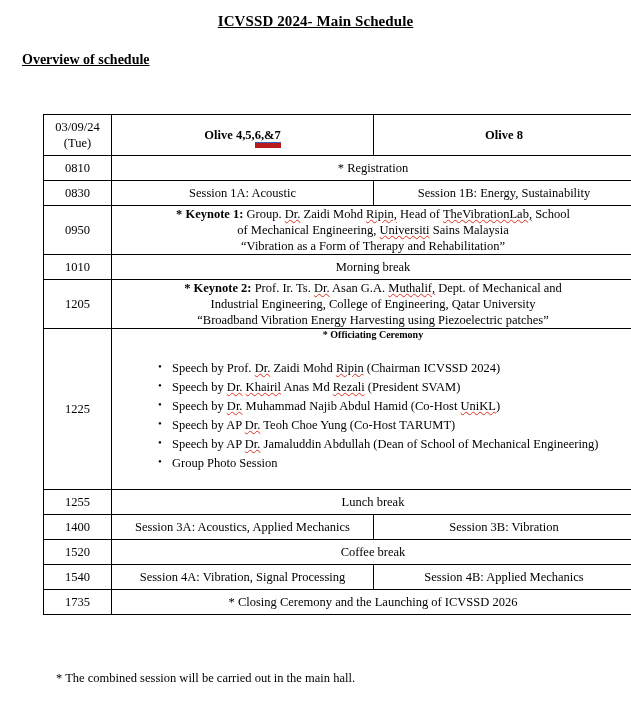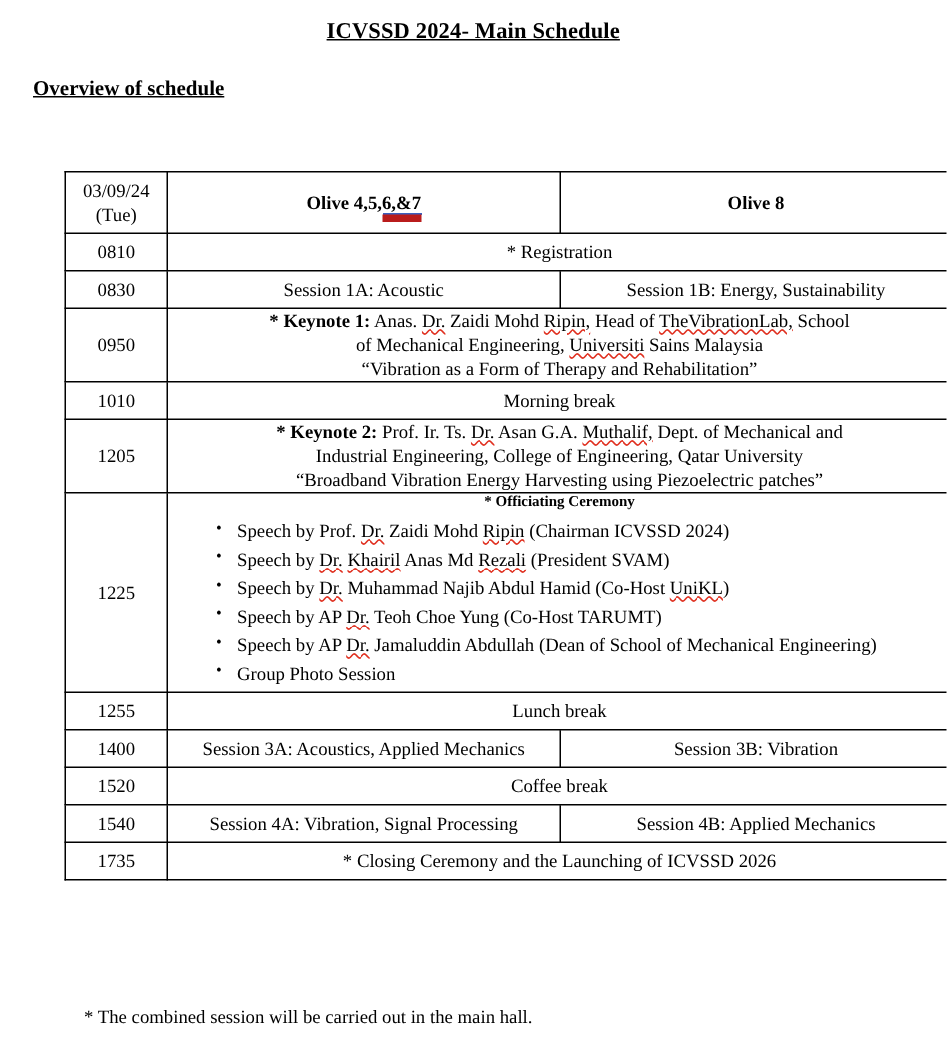--- a/index.html
+++ b/index.html
@@ -110,21 +110,21 @@
   .ceremony {
     padding: 4px 6px 5px 6px;
   }
   .ceremony-title {
     text-align: center;
     font-weight: bold;
     font-size: 10px;
     padding-bottom: 1px;
   }
   ul.ceremony-list {
-    margin: 2px;
+    margin: 16px;
     padding: 0 0 0 30px;
     list-style: none;
   }
   ul.ceremony-list li {
     font-size: 12.5px;
     line-height: 1.52;
     position: relative;
     padding-left: 14px;
   }
   ul.ceremony-list li::before {
@@ -181,21 +181,21 @@
       </td>
       <td class="session">Session 1A: Acoustic</td>
       <td class="session session-low">Session 1B: Energy, Sustainability</td>
     </tr>
 
     <tr>
       <td class="time">
         <div class="cell-pad">0950</div>
       </td>
       <td class="keynote" colspan="2">
-        <div><b>* Keynote 1:</b><span> Anas. </span><span class="sp">Dr.</span><span> Zaidi Mohd </span><span class="sp">Ripin,</span><span> Head of </span><span class="sp">TheVibrationLab,</span><span> School</span></div>
+        <div><b>* Keynote 1:</b><span> Group. </span><span class="sp">Dr.</span><span> Zaidi Mohd </span><span class="sp">Ripin,</span><span> Head of </span><span class="sp">TheVibrationLab,</span><span> School</span></div>
         <div><span>of Mechanical Engineering, </span><span class="sp">Universiti</span><span> Sains Malaysia</span></div>
         <div>“Vibration as a Form of Therapy and Rehabilitation”</div>
       </td>
     </tr>
 
     <tr>
       <td class="time">
         <div class="cell-pad">1010</div>
       </td>
       <td class="plain-center" colspan="2">Morning break</td>

